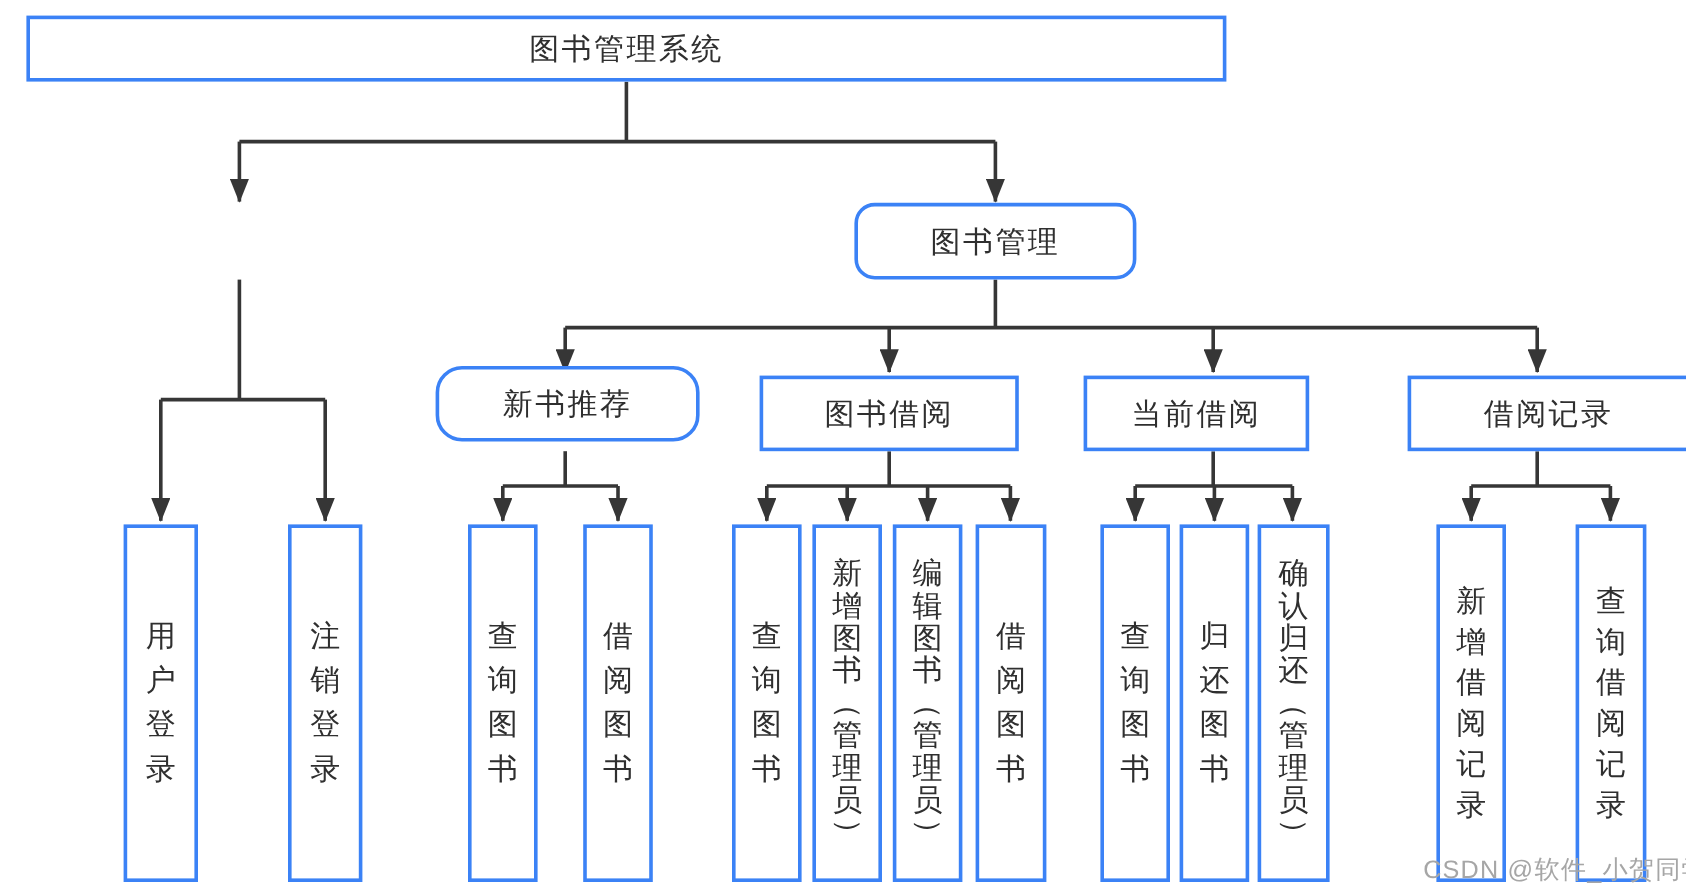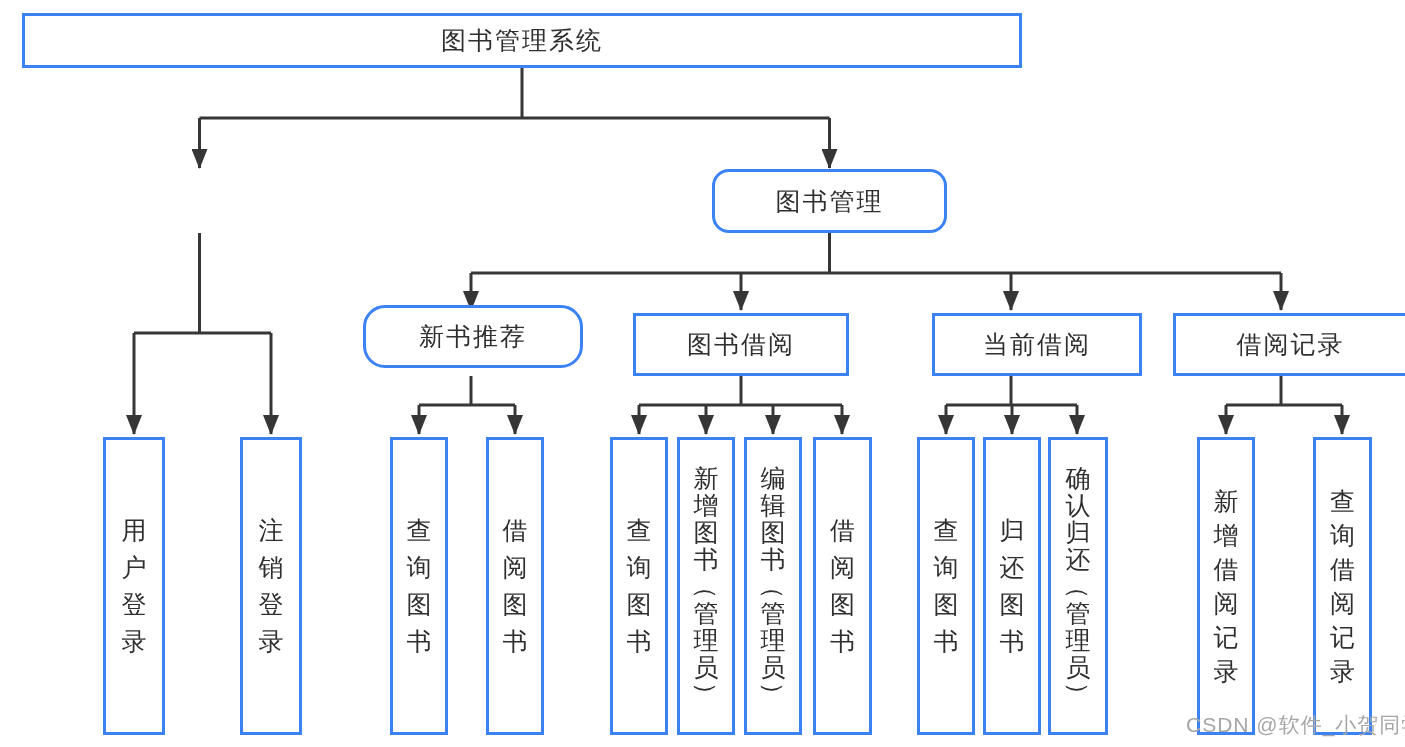--- a/index.html
+++ b/index.html
@@ -23,21 +23,21 @@
     color:#2f2f2f;
     letter-spacing:2px;
     z-index:2;
   }
   
   #n-root       {left:22px;  top:13px;  width:1000px; height:55px;}
   #n-user-login {left:82px;  top:169px; width:235px;  height:64px;}
   #n-book-mgmt  {left:712px; top:169px; width:235px;  height:64px;border-radius:17px;}
   #n-nbr        {left:363px; top:305px; width:220px;  height:63px;border-radius:22px;}
   #n-bb         {left:633px; top:313px; width:216px;  height:63px;}
-  #n-cb         {left:932px; top:313px; width:210px;  height:63px;}
+  #n-cb         {left:903px; top:313px; width:188px;  height:63px;}
   #n-br         {left:1173px;top:313px; width:235px;  height:63px;}
   
   .leaf{
     top:437px;height:298px;
     flex-direction:column;
     letter-spacing:0;
     gap:12px;
     padding:4px 0;
   }
   .leaf.gap-mid{gap:9px;}

